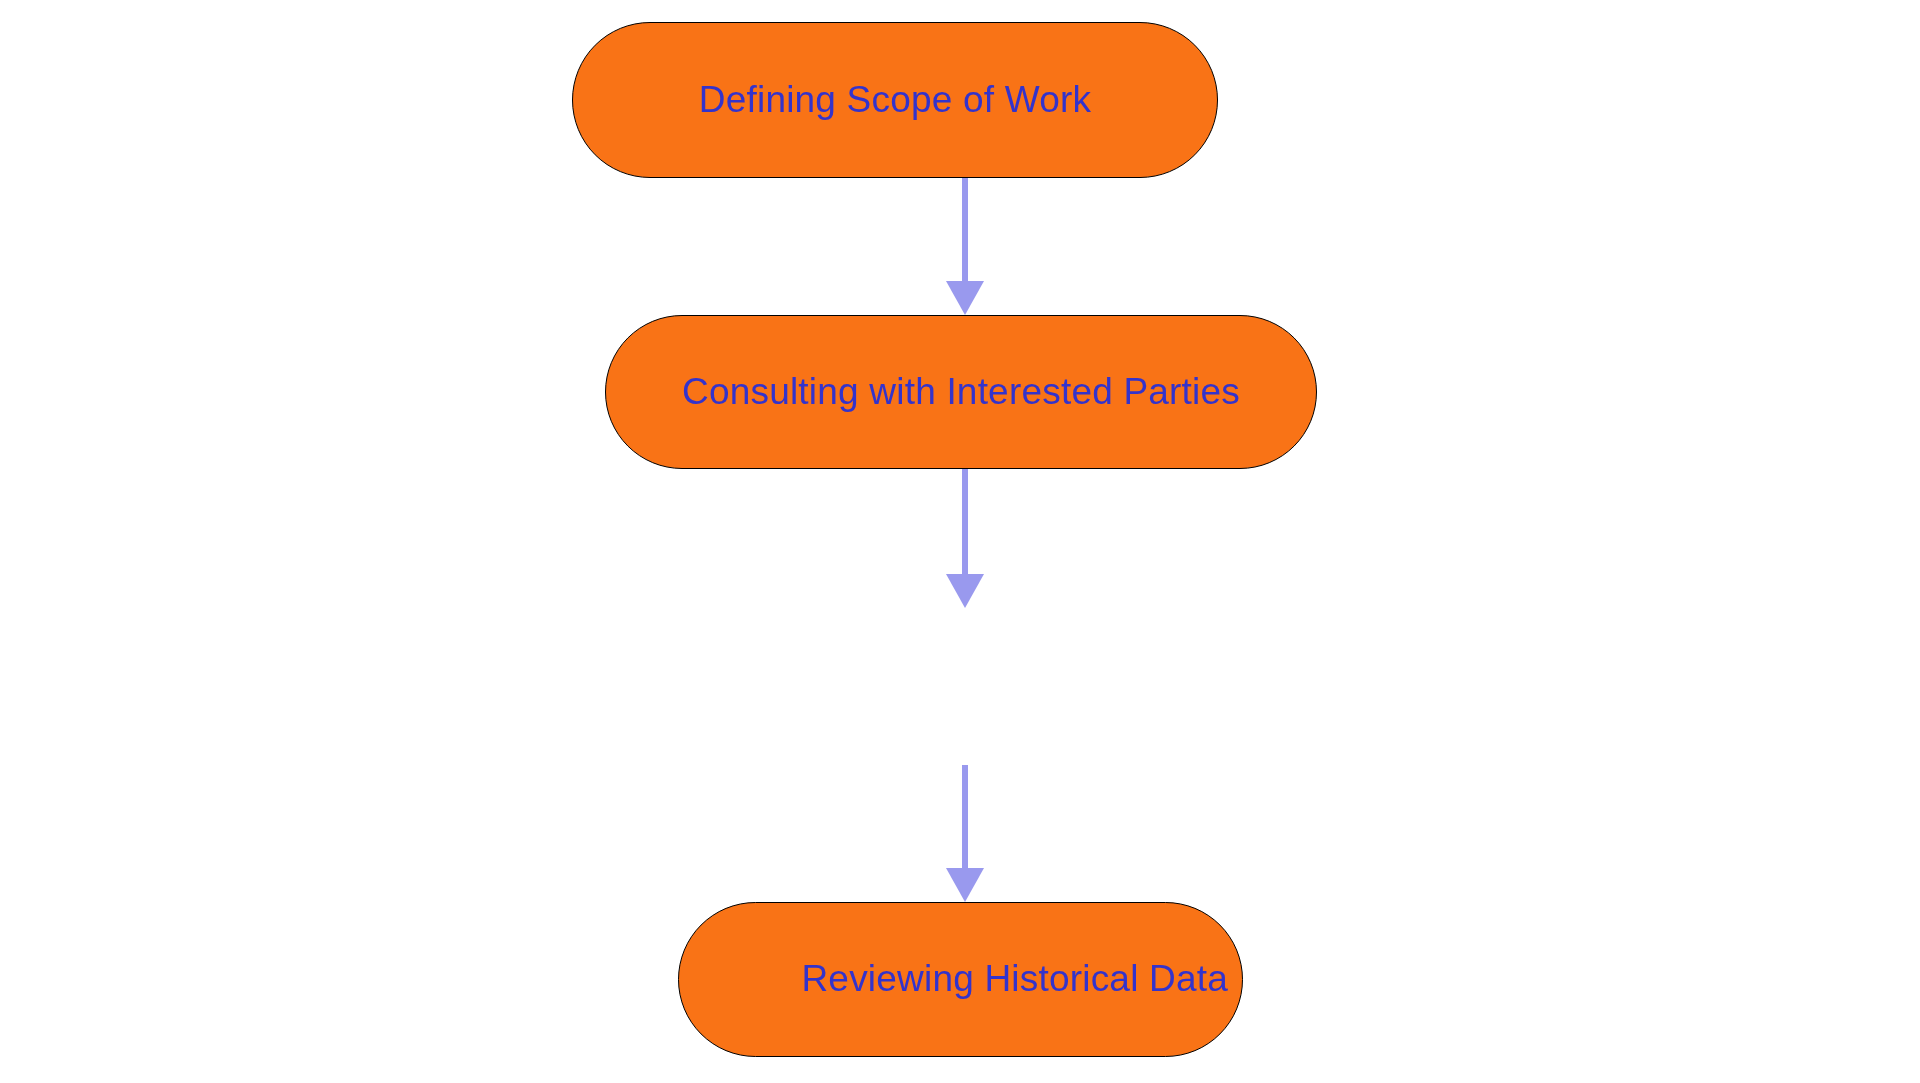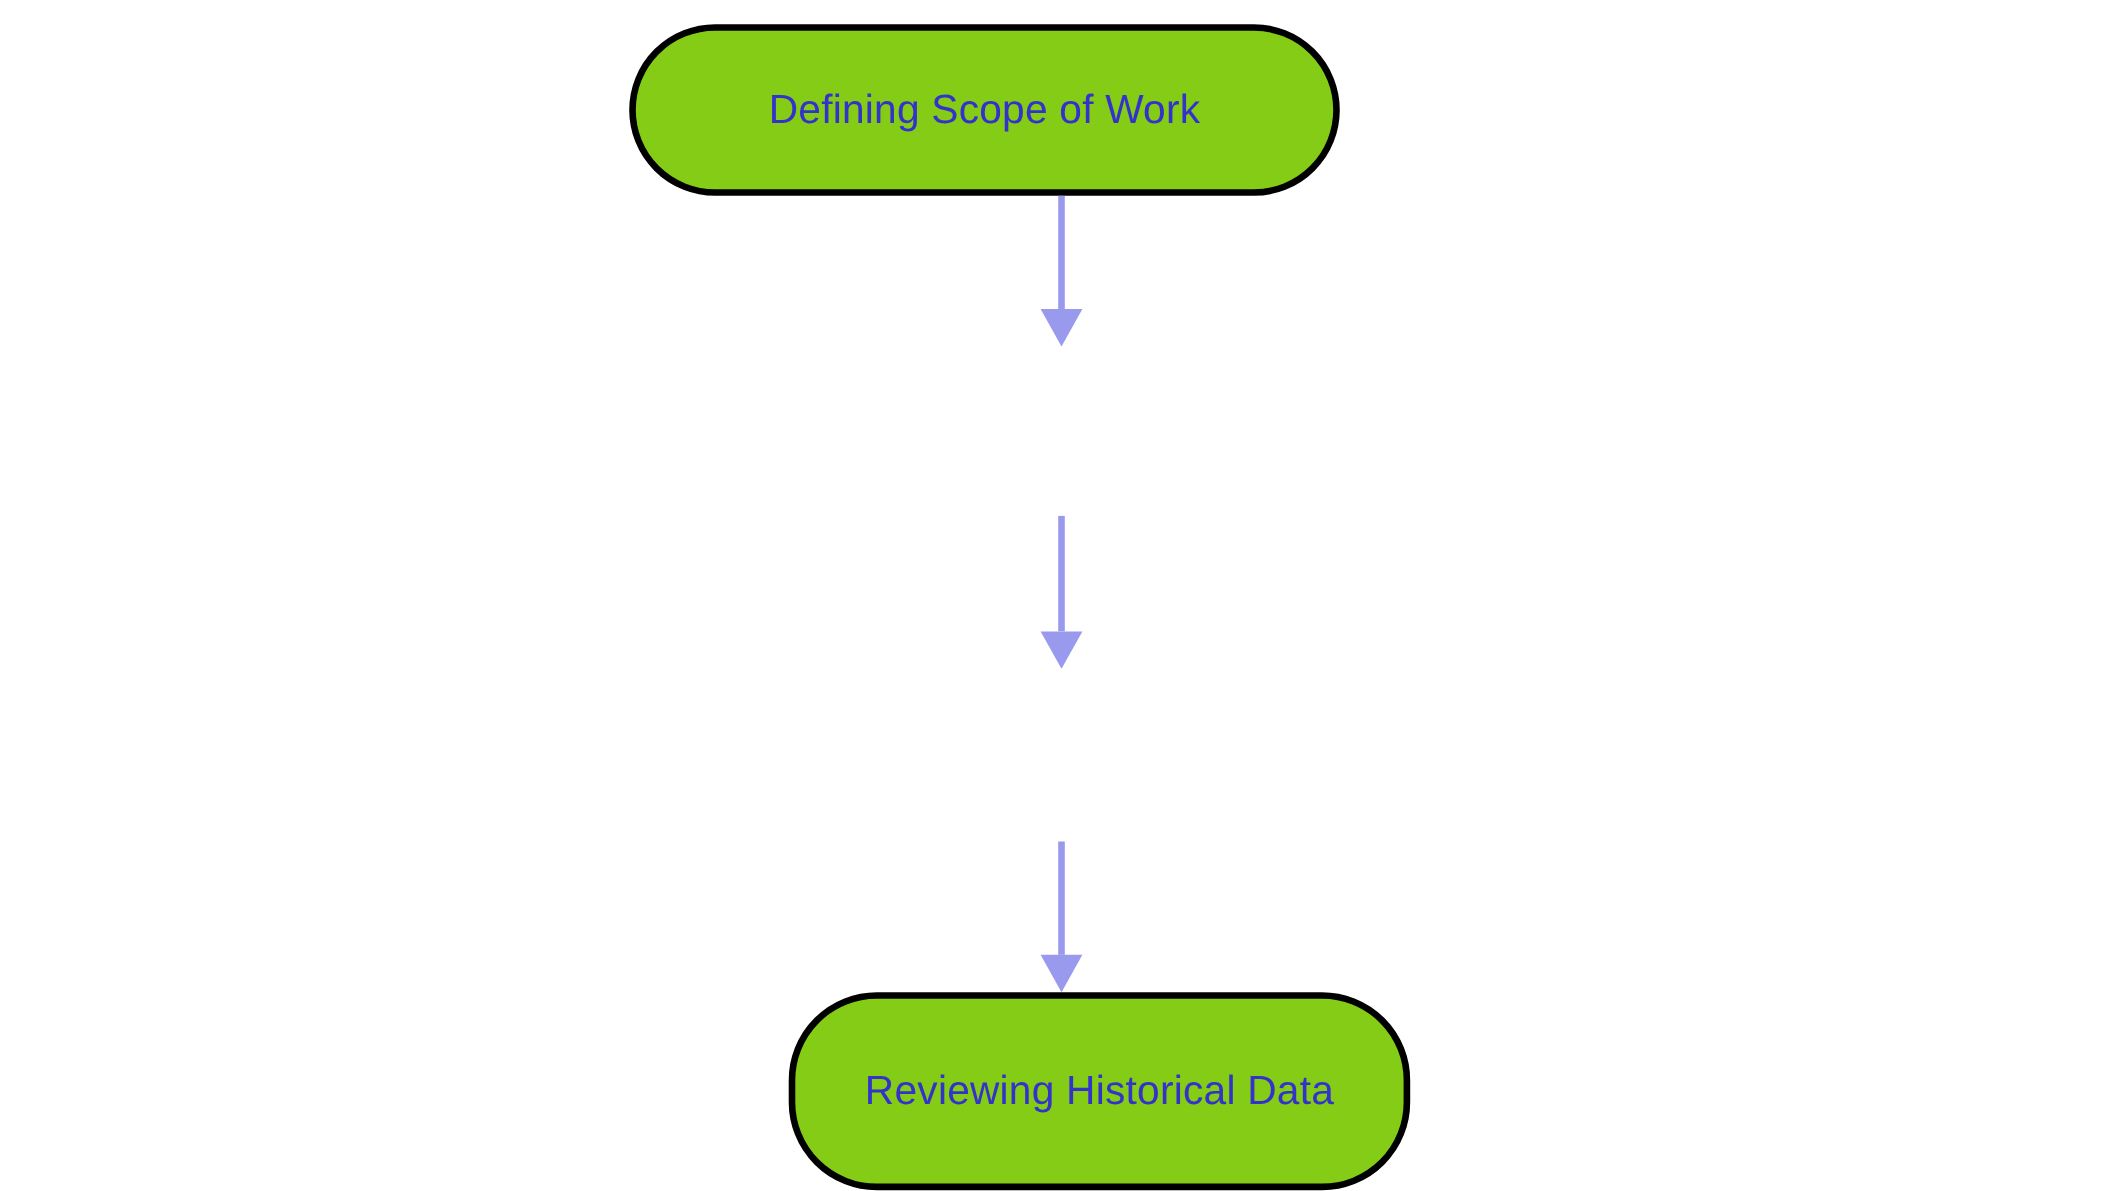--- a/index.html
+++ b/index.html
@@ -21,22 +21,22 @@
     height: 1083px;
     background: #ffffff;
   }
 
   .flow-node {
     position: absolute;
     box-sizing: border-box;
     display: flex;
     align-items: center;
     justify-content: center;
-    background: #84cc16;
-    border: 6px solid #000000;
+    background: #f97316;
+    border: 1px solid #000000;
     border-radius: 80px;
     color: #3333cc;
     font-size: 37px;
     font-weight: 400;
     letter-spacing: 0.2px;
     line-height: 1.1;
     white-space: nowrap;
     -webkit-font-smoothing: antialiased;
   }
 
@@ -78,29 +78,32 @@
 
   <div class="flow-node" style="left:572px; top:22px; width:646px; height:156px;">
     <span class="flow-node-label">Defining Scope of Work</span>
   </div>
 
   <div class="flow-edge" style="left:930px; top:178px; width:70px; height:137px;">
     <div class="edge-stem" style="height:103px;"></div>
     <div class="edge-head"></div>
   </div>
 
+  <div class="flow-node" style="left:605px; top:315px; width:712px; height:154px;">
+    <span class="flow-node-label">Consulting with Interested Parties</span>
+  </div>
 
   <div class="flow-edge" style="left:930px; top:469px; width:70px; height:139px;">
     <div class="edge-stem" style="height:105px;"></div>
     <div class="edge-head"></div>
   </div>
 
 
   <div class="flow-edge" style="left:930px; top:765px; width:70px; height:137px;">
     <div class="edge-stem" style="height:103px;"></div>
     <div class="edge-head"></div>
   </div>
 
-  <div class="flow-node" style="left:717px; top:902px; width:565px; height:180px;">
+  <div class="flow-node" style="left:678px; top:902px; width:565px; height:155px;justify-content:flex-end;">
     <span class="flow-node-label">Reviewing Historical Data</span>
   </div>
 
 </div>
 
 </body></html>

